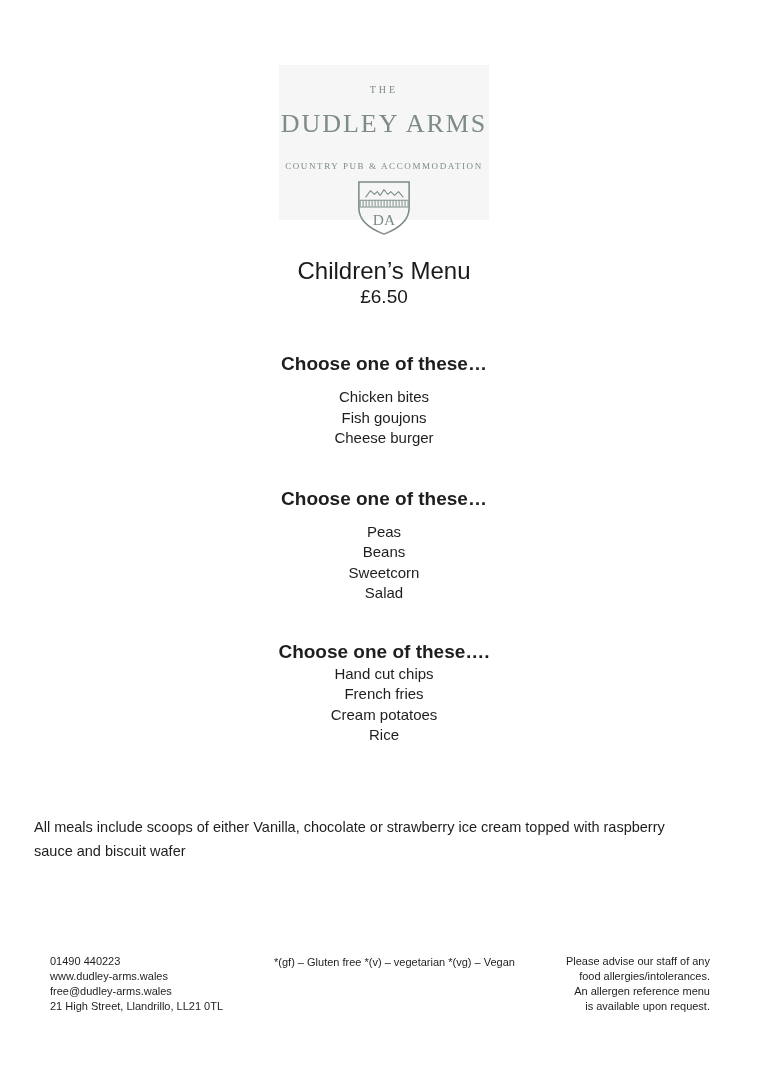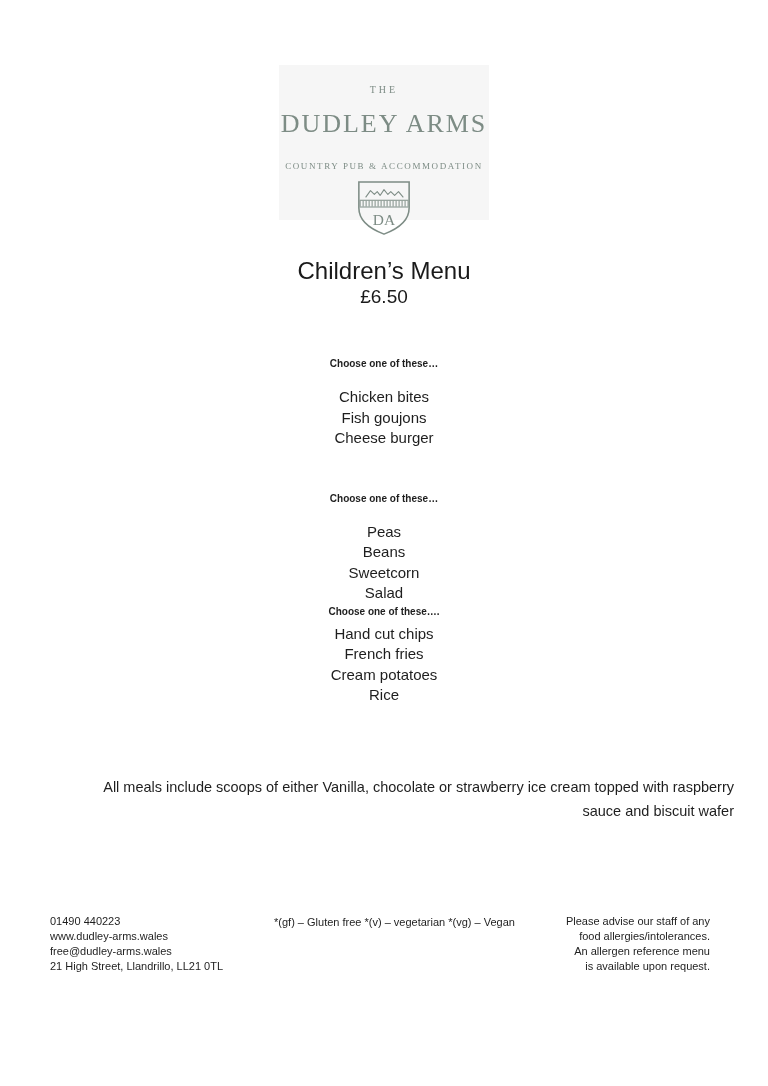--- a/index.html
+++ b/index.html
@@ -59,37 +59,37 @@
     text-align: center;
     font-size: 19px;
     line-height: 21px;
     color: #1a1a1a;
   }
 
   
   .menu-section { text-align: center; }
   .menu-section .heading {
     font-weight: bold;
-    font-size: 10px;
+    font-size: 19px;
     line-height: 16px;
   }
   .menu-section .items {
     font-size: 15px;
     line-height: 20.5px;
   }
   .s1 { margin-top: 49px; }
   .s2 { margin-top: 42px; }
-  .s3 { }
+  .s3 { margin-top: 40px; }
   .s1 .items, .s2 .items { margin-top: 15px; }
   .s3 .items { margin-top: 4px; }
 
   
   .note {
     margin: 69px auto 12px;
-    text-align: right;
+    text-align: left;
     font-size: 14.5px;
     line-height: 24.5px;
     white-space: pre-line;
     width: 700px;
   }
 
   
   .footer {
     margin-top: 90px;
     padding: 0 58px 0 50px;

